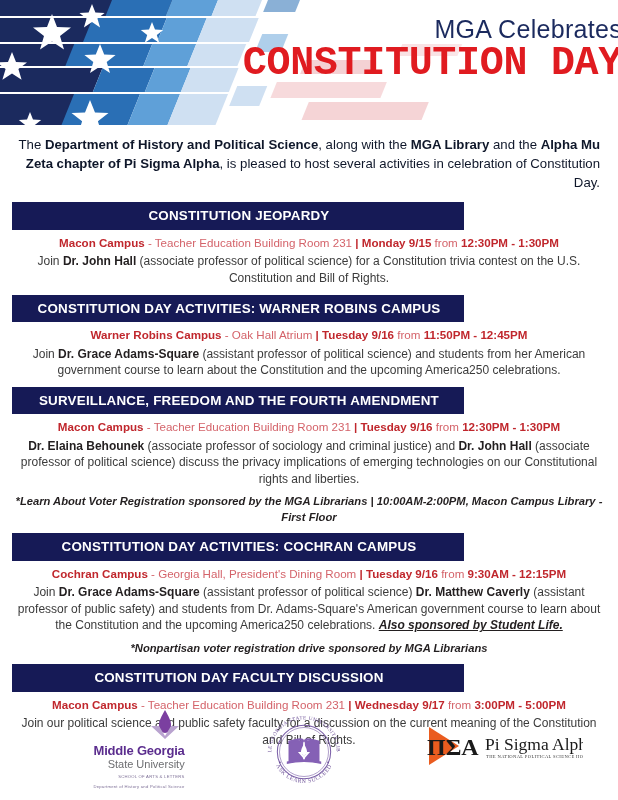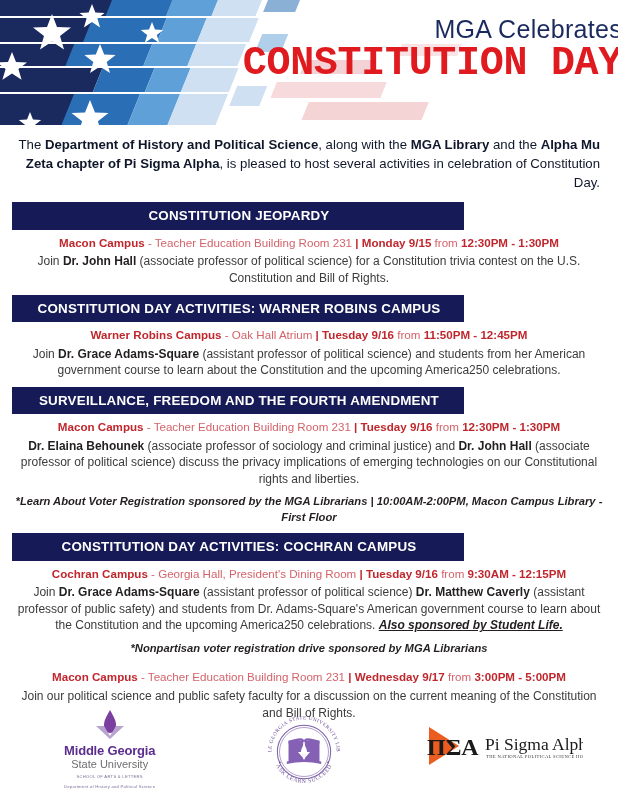--- a/index.html
+++ b/index.html
@@ -124,21 +124,21 @@
     width: 618px;
     height: 95px;
     display: flex;
     align-items: flex-start;
     justify-content: space-around;
     padding-top: 4px;
     box-sizing: border-box;
   }
   .logo-block { text-align: center; }
 
-  .mga-logo { width: 150px; }
+  .mga-logo { width: 150px; text-align: right; }
   .mga-name {
     font-size: 13px;
     font-weight: bold;
     color: #5b2d8e;
     letter-spacing: -0.2px;
     margin-top: 1px;
     line-height: 1.05;
   }
   .mga-sub {
     font-size: 11px;
@@ -273,20 +273,21 @@
         <span class="campus">Cochran Campus</span><span class="place"> - Georgia Hall, President's Dining Room </span><span class="sep">| </span><span class="day">Tuesday 9/16</span><span class="from"> from </span><span class="time">9:30AM - 12:15PM</span>
       </div>
       <div class="desc">
         <span>Join </span><b>Dr. Grace Adams-Square</b><span> (assistant professor of political science) </span><b>Dr. Matthew Caverly</b><span> (assistant professor of public safety) and students from Dr. Adams-Square's American government course to learn about the Constitution and the upcoming America250 celebrations. </span><i>Also sponsored by Student Life.</i>
       </div>
       <div class="note">*Nonpartisan voter registration drive sponsored by MGA Librarians</div>
     </div>
   </div>
 
   <div class="section">
+    <div class="section-bar">CONSTITUTION DAY FACULTY DISCUSSION</div>
     <div class="section-body">
       <div class="meta">
         <span class="campus">Macon Campus</span><span class="place"> - Teacher Education Building Room 231 </span><span class="sep">| </span><span class="day">Wednesday 9/17</span><span class="from"> from </span><span class="time">3:00PM - 5:00PM</span>
       </div>
       <div class="desc">
         <span>Join our political science and public safety faculty for a discussion on the current meaning of the Constitution and Bill of Rights.</span>
       </div>
     </div>
   </div>
 

